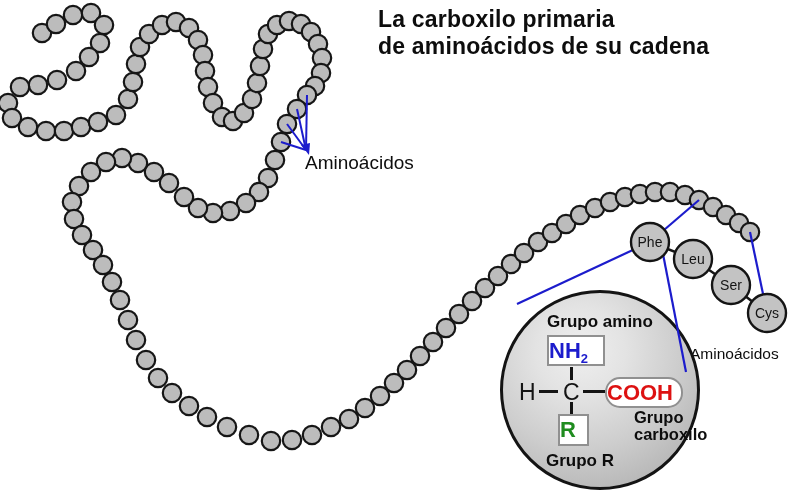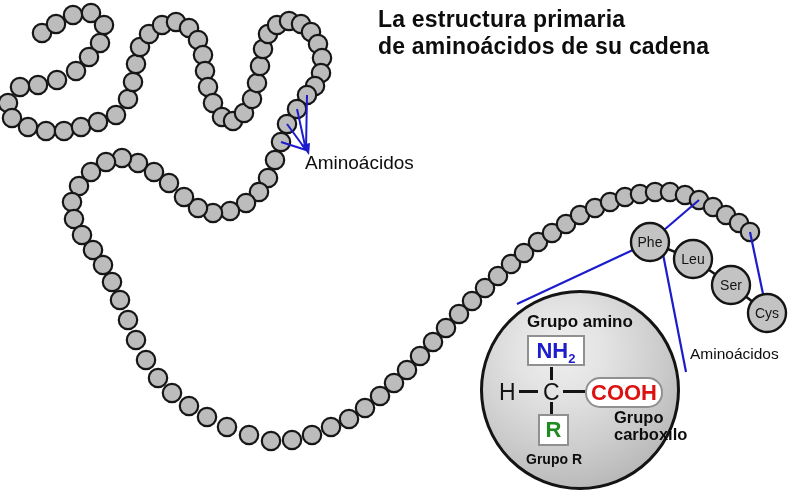--- a/index.html
+++ b/index.html
@@ -6,29 +6,29 @@
   #canvas{position:relative;width:800px;height:500px;background:#ffffff;overflow:hidden;
           font-family:"Liberation Sans",sans-serif;color:#111;}
   
   #title{position:absolute;left:378px;top:6px;font-size:23px;line-height:26.5px;
          font-weight:bold;letter-spacing:0.2px;color:#0d0d0d;white-space:nowrap;}
   
   .bold-label{position:absolute;font-weight:normal;color:#0d0d0d;white-space:nowrap;}
   #callout-label{left:305px;top:152px;font-size:19px;}
   #right-label{left:690px;top:345px;font-size:15.5px;}
   
-  #zoom-circle{position:absolute;left:480px;top:290px;width:200px;height:200px;
+  #zoom-circle{position:absolute;left:500px;top:290px;width:200px;height:200px;
     border:3px solid #141414;border-radius:50%;box-sizing:border-box;z-index:1;
     background:radial-gradient(circle at 40% 30%, #efefef 0%, #e3e3e3 25%, #cdcdcd 55%, #b3b3b3 85%, #aaaaaa 100%);}
   #zoom-circle .lbl{position:absolute;font-weight:bold;color:#0d0d0d;white-space:nowrap;}
   #grupo-amino{left:0;top:19px;width:100%;text-align:center;font-size:17px;}
   #grupo-carboxilo{left:103px;top:116px;font-size:16.5px;line-height:17px;margin-left:28px;}
-  #grupo-r{left:43px;top:158px;font-size:14px;}
+  #grupo-r{left:43px;top:158px;font-size:17px;}
   .fbox{position:absolute;background:#ffffff;border:2px solid #909090;box-sizing:border-box;
-        display:flex;align-items:center;justify-content:center;font-weight:bold;}
+        display:flex;align-items:center;font-weight:bold;}
   #nh2-box{left:44px;top:42px;width:58px;height:31px;font-size:22px;}
   #nh2-box sub{font-size:13px;line-height:0;}
   #cooh-box{left:102px;top:84px;width:78px;height:31px;font-size:22px;}
   #r-box{left:55px;top:121px;width:31px;height:32px;font-size:22px;}
   .atom{position:absolute;font-size:23px;font-weight:normal;color:#141414;}
   #atom-h{left:16px;top:86px;}
   #atom-c{left:60px;top:86px;}
   .bond{position:absolute;background:#141414;}
   #bond-n{left:67px;top:74px;width:2.5px;height:13px;}
   #bond-h{left:36px;top:97px;width:19px;height:2.5px;}
@@ -196,20 +196,20 @@
       <circle cx="767" cy="313" r="19" fill="#c3c3c3" stroke="#141414" stroke-width="2.4"></circle>
       <text x="767" y="313" text-anchor="middle" dy="0.36em" font-size="14" fill="#141414" font-family="&quot;Liberation Sans&quot;,sans-serif">Cys</text>
       <line x1="307" y1="95" x2="306" y2="150" stroke="#1c1ccc" stroke-width="2"></line>
       <line x1="297" y1="109" x2="306" y2="150" stroke="#1c1ccc" stroke-width="2"></line>
       <line x1="287" y1="124" x2="306" y2="150" stroke="#1c1ccc" stroke-width="2"></line>
       <line x1="281" y1="142" x2="306" y2="150" stroke="#1c1ccc" stroke-width="2"></line>
       <polygon points="309,155 301,145 310,143" fill="#1c1ccc"></polygon>
     </svg>
 
   <div id="title">
-    <div>La estructura primaria</div>
+    <div>La carboxilo primaria</div>
     <div>de aminoácidos de su cadena</div>
   </div>
 
   <div class="bold-label" id="callout-label">Aminoácidos</div>
   <div class="bold-label" id="right-label">Aminoácidos</div>
 
 </div>
 
 </body></html>

